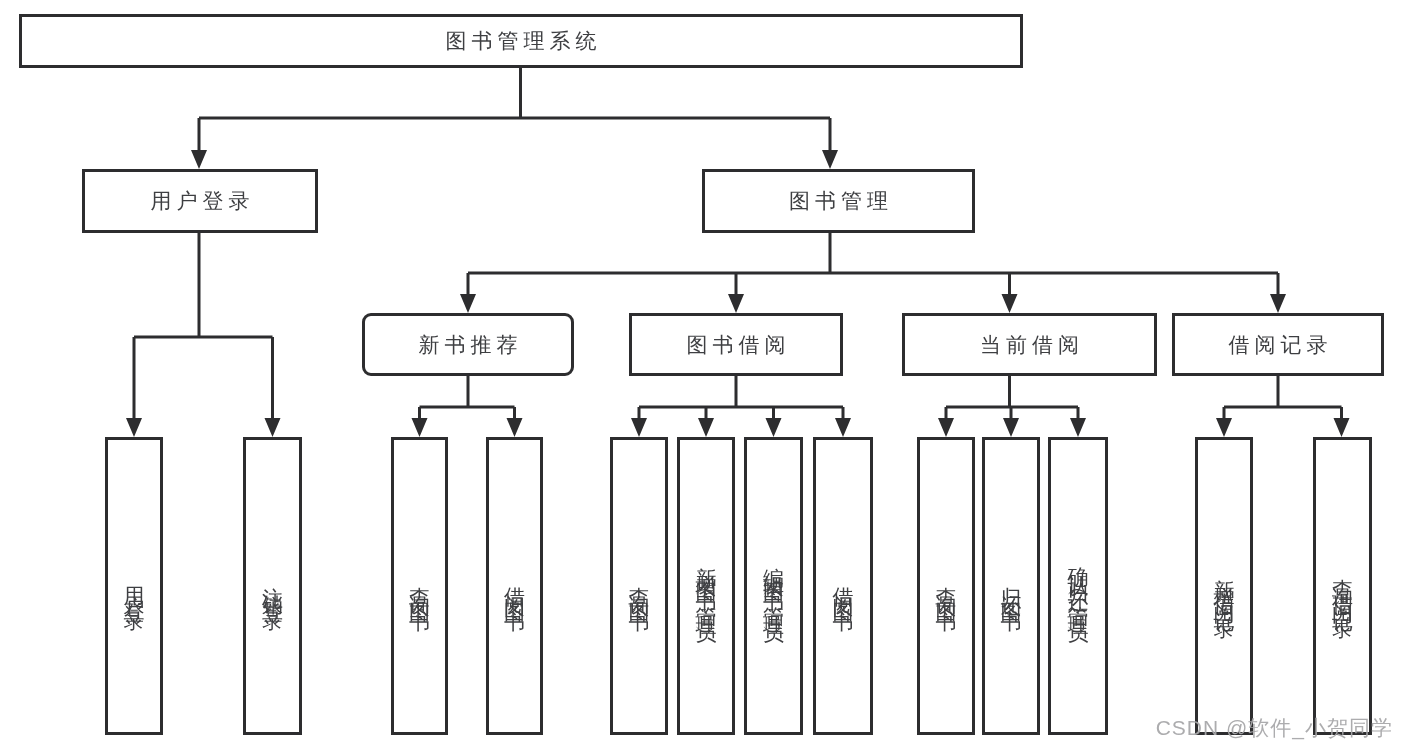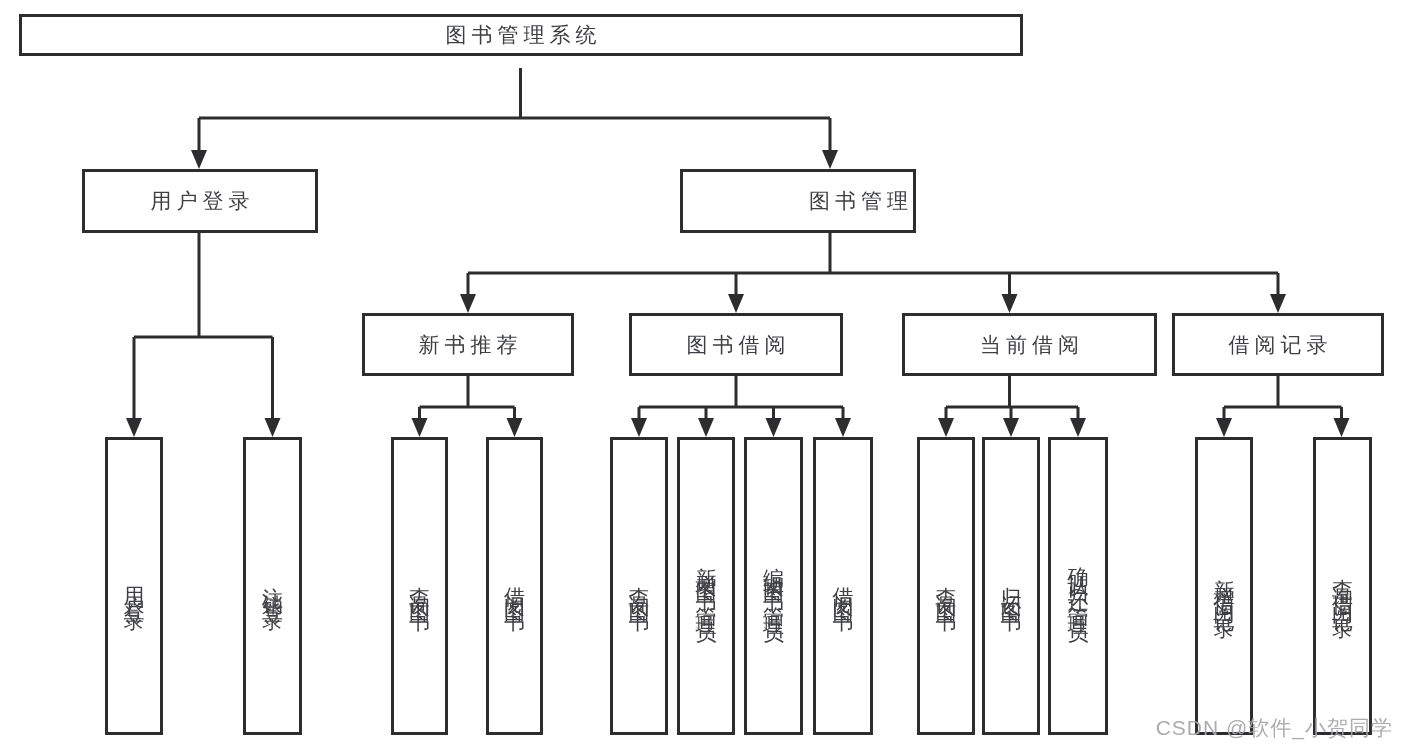--- a/index.html
+++ b/index.html
@@ -93,32 +93,32 @@
       M765.5 418 L781.5 418 L773.5 437 Z
       M835 418 L851 418 L843 437 Z
       M938 418 L954 418 L946 437 Z
       M1003 418 L1019 418 L1011 437 Z
       M1070 418 L1086 418 L1078 437 Z
       M1216 418 L1232 418 L1224 437 Z
       M1333.5 418 L1349.5 418 L1341.5 437 Z
     "></path>
   </svg>
 
-  <div class="node" style="left:19px; top:14px; width:1004px; height:42px;">
+  <div class="node" style="left:19px; top:14px; width:1004px; height:54px;">
     <span class="hlabel">图书管理系统</span>
   </div>
 
   <div class="node lvl1" style="left:82px; width:236px;">
     <span class="hlabel">用户登录</span>
   </div>
-  <div class="node lvl1" style="left:680px; width:236px;justify-content:flex-end;">
+  <div class="node lvl1" style="left:702px; width:273px;">
     <span class="hlabel">图书管理</span>
   </div>
 
-  <div class="node lvl2" style="left:362px; width:212px;">
+  <div class="node lvl2" style="left:362px; width:212px;border-radius:9px;">
     <span class="hlabel">新书推荐</span>
   </div>
   <div class="node lvl2" style="left:629px; width:214px;text-align:right;">
     <span class="hlabel">图书借阅</span>
   </div>
   <div class="node lvl2" style="left:902px; width:255px;">
     <span class="hlabel">当前借阅</span>
   </div>
   <div class="node lvl2" style="left:1172px; width:212px;">
     <span class="hlabel">借阅记录</span>

